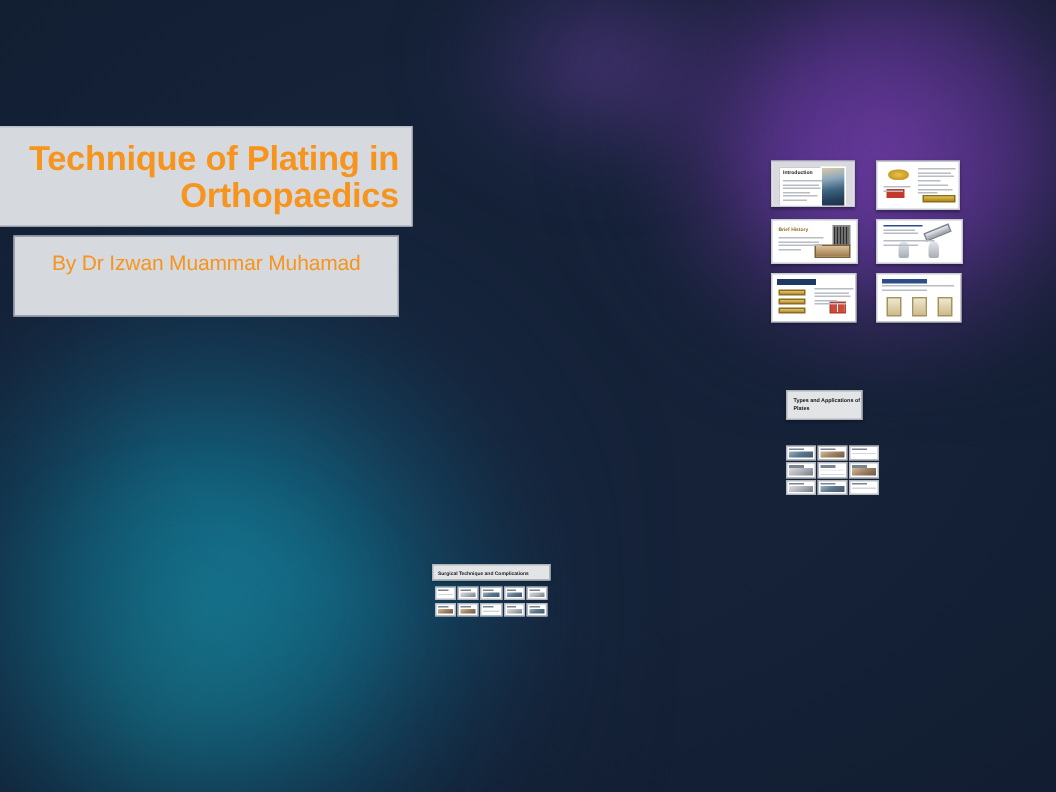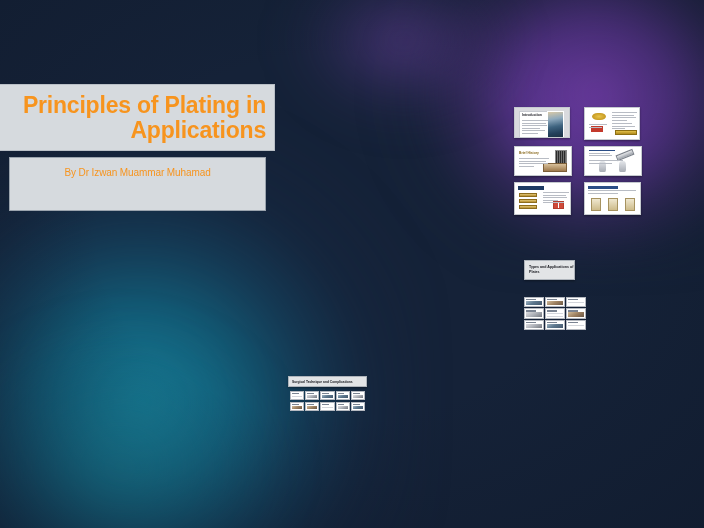--- a/index.html
+++ b/index.html
@@ -82,21 +82,21 @@
   #subtitle-frame {
     position:absolute; left:9px; top:157px;
     width:257px; height:54px;
     background:#d6dade;
     border:1px solid #9aa3ad;
     display:flex; align-items:flex-start; justify-content:center;
     padding-top:9px;
   }
   #subtitle-text {
     color:#f7941e;
-    font-size:10px;
+    font-size:14px;
     letter-spacing:-0.1px;
     white-space:nowrap;
   }
 
   
   .section-box {
     position:absolute;
     background:#e2e4e6;
     border:1px solid #aeb4bb;
     color:#15161c;
@@ -272,21 +272,21 @@
 
 <div id="canvas">
 
   <div class="glow" id="glow-purple"></div>
   <div class="glow" id="glow-purple-2"></div>
   <div class="glow" id="glow-teal"></div>
   <div class="glow" id="glow-teal-2"></div>
   <div id="vignette"></div>
 
   <div id="title-frame">
-    <div id="title-text">Principles of Plating in Applications</div>
+    <div id="title-text">Technique of Plating in Orthopaedics</div>
   </div>
 
   <div id="subtitle-frame">
     <div id="subtitle-text">By Dr Izwan Muammar Muhamad</div>
   </div>
 
 
   <div class="thumb" id="thumb-intro" style="left:514px; top:107px; width:56px; height:31px;">
     <div class="thumb-inner">
       <div class="bg"></div>

